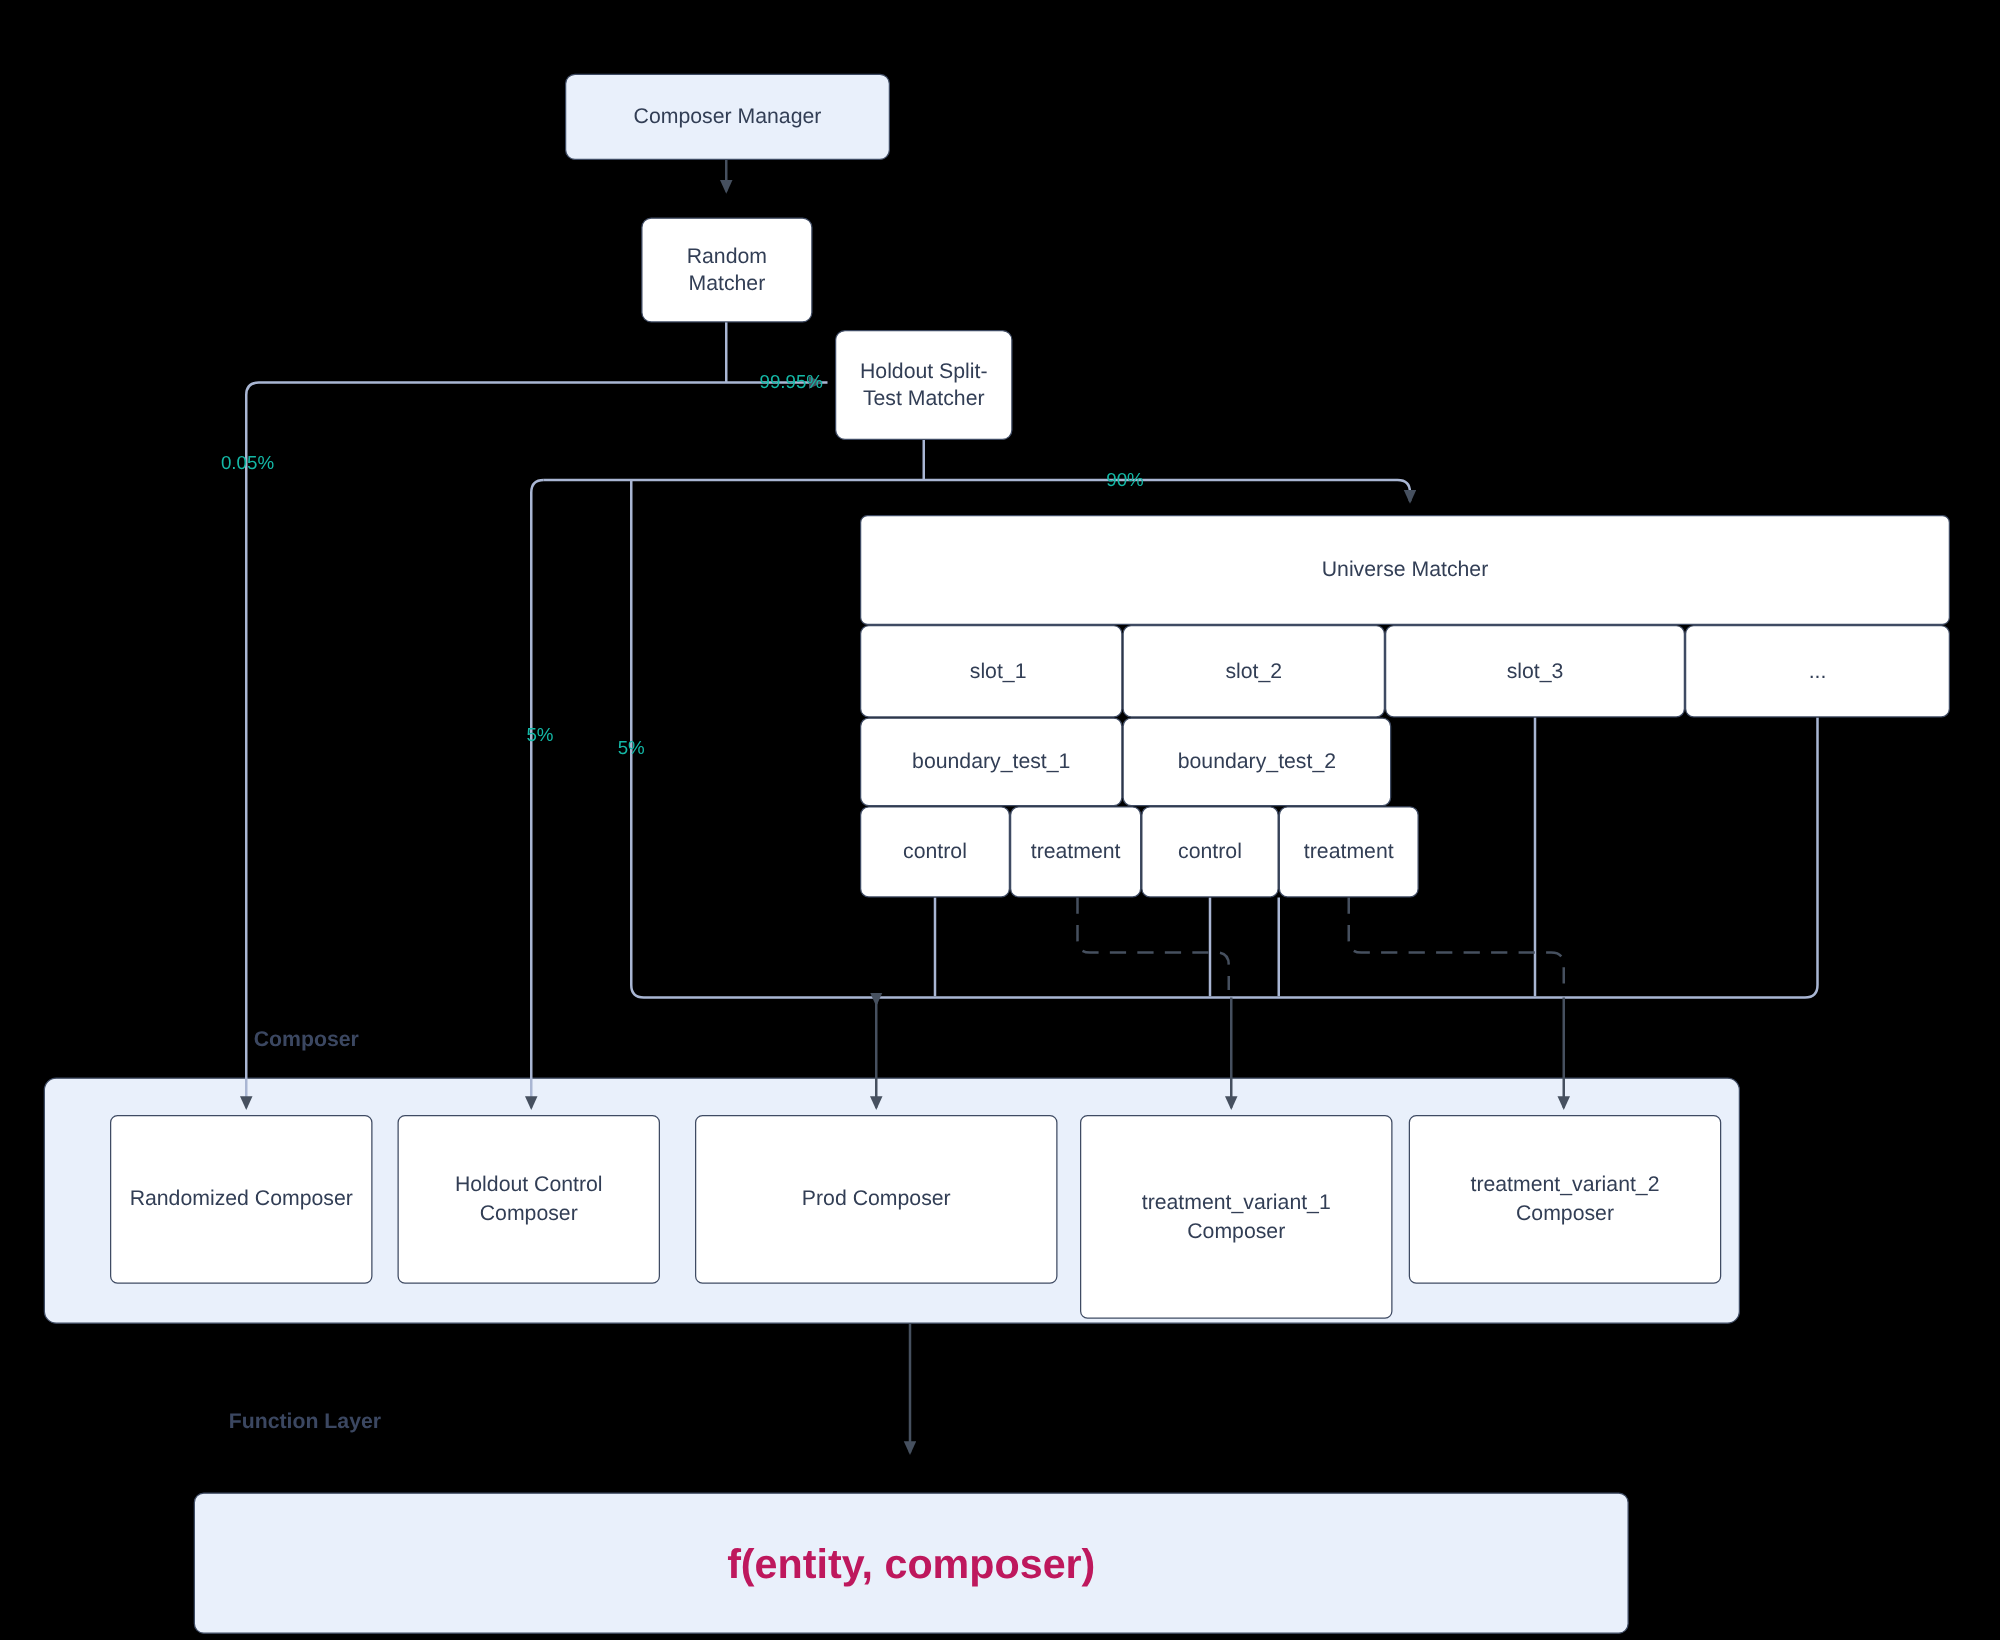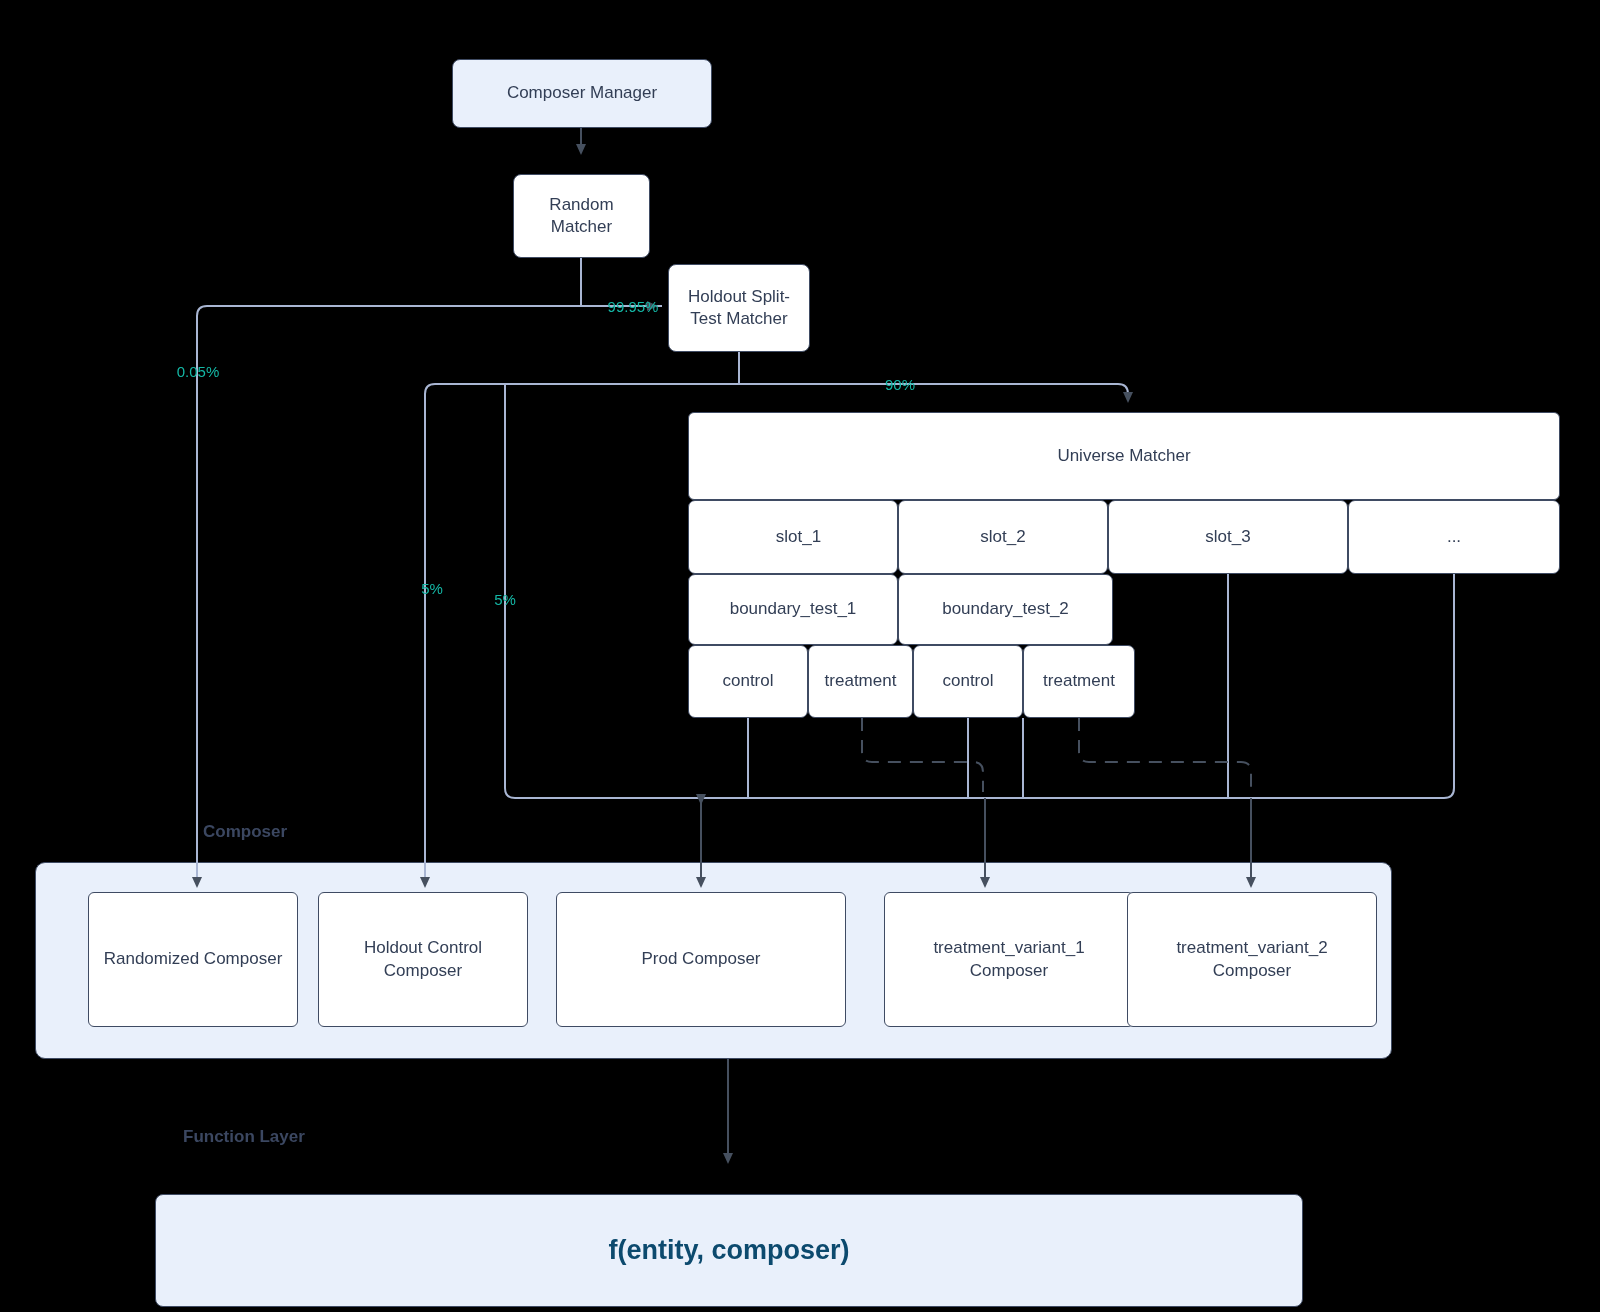--- a/index.html
+++ b/index.html
@@ -38,21 +38,21 @@
   .ed{fill:none;stroke:var(--edge-dark);stroke-width:2;}
   .edash{fill:none;stroke:var(--edge-dark);stroke-width:2;stroke-dasharray:13 9;}
   .elabel{
     position:absolute;transform:translate(-50%,-50%);
     color:#14b8a6;font-size:15px;z-index:4;white-space:nowrap;
   }
   .glabel{
     position:absolute;color:var(--label-color);font-size:17px;font-weight:bold;
     z-index:4;white-space:nowrap;
   }
-  .fn-text{font-size:27px;font-weight:bold;color:#0c4a6e;}
+  .fn-text{font-size:33px;font-weight:bold;color:#be185d;}
 </style>
 </head>
 <body>
 
 <div id="canvas">
 
   <div class="band" style="left:35px;top:862px;width:1357px;height:197px;"></div>
 
   <svg id="edges" width="1600" height="1312">
     <defs>
@@ -137,21 +137,21 @@
 
   <div class="node" style="left:88px;top:892px;width:210px;height:135px;border-radius:6px;">
     <span>Randomized Composer</span>
   </div>
   <div class="node" style="left:318px;top:892px;width:210px;height:135px;border-radius:6px;">
     <span>Holdout Control Composer</span>
   </div>
   <div class="node" style="left:556px;top:892px;width:290px;height:135px;border-radius:6px;">
     <span>Prod Composer</span>
   </div>
-  <div class="node" style="left:864px;top:892px;width:250px;height:135px;border-radius:6px;margin-left:20px;">
+  <div class="node" style="left:864px;top:892px;width:250px;height:163px;border-radius:6px;">
     <span>treatment_variant_1 Composer</span>
   </div>
   <div class="node" style="left:1127px;top:892px;width:250px;height:135px;border-radius:6px;">
     <span>treatment_variant_2 Composer</span>
   </div>
 
   <div class="glabel" style="left:183px;top:1127px;">Function Layer</div>
 
   <div class="node accent" style="left:155px;top:1170px;width:1148px;height:113px;border-radius:8px;">
     <span class="fn-text">f(entity, composer)</span>

